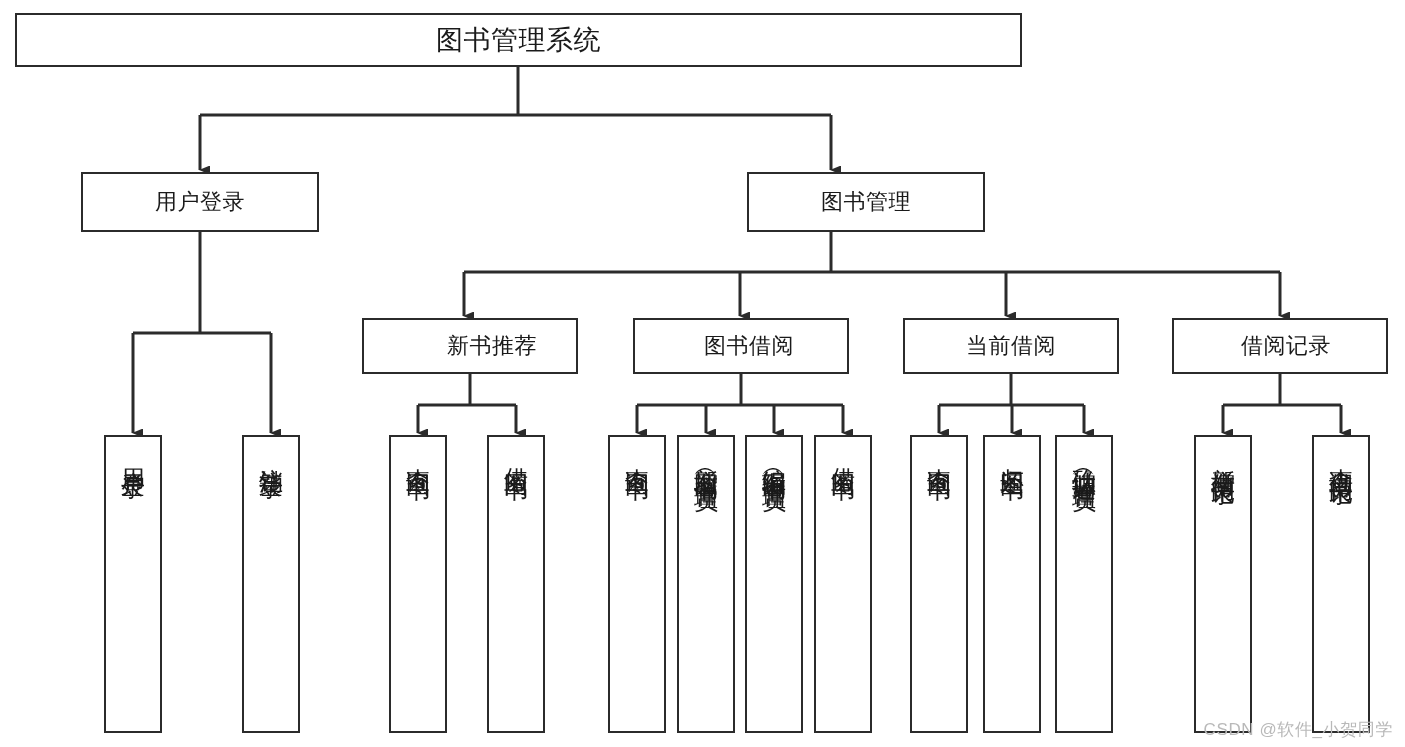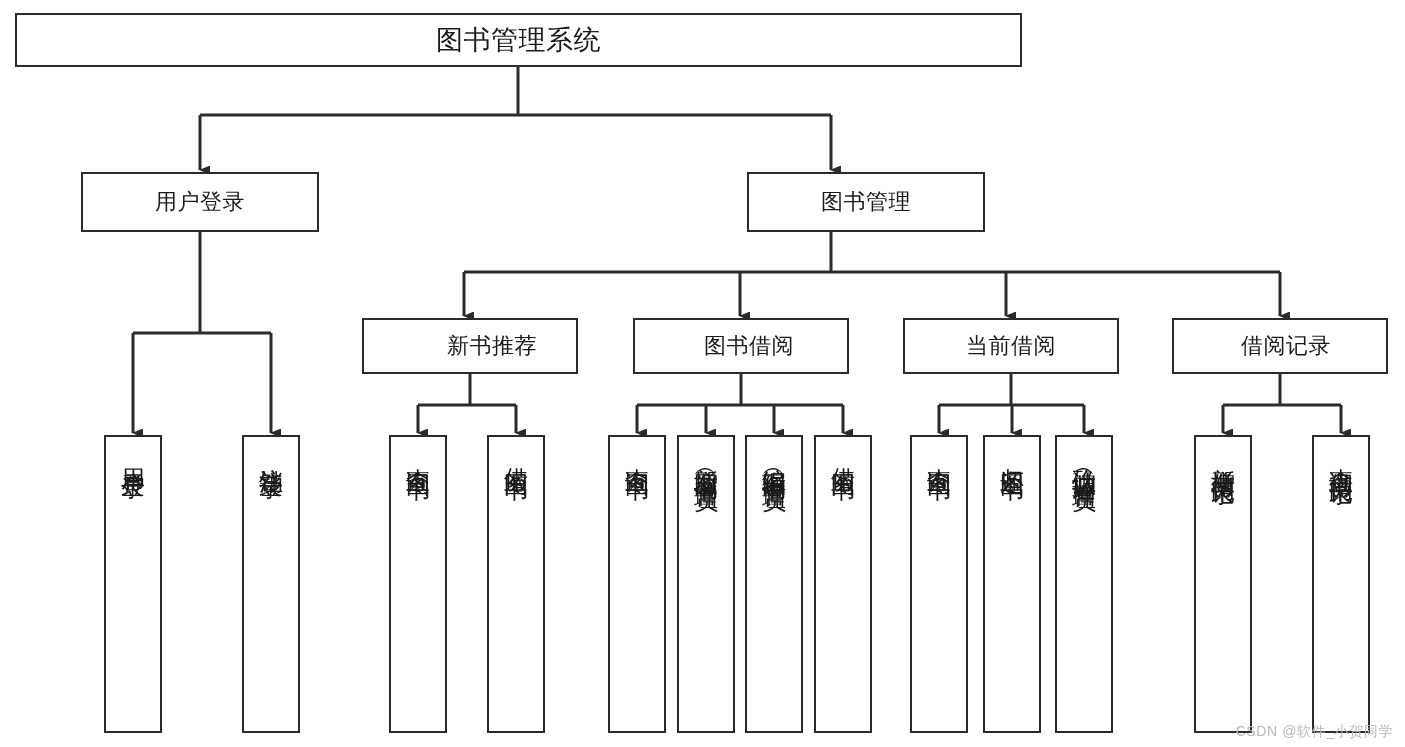--- a/index.html
+++ b/index.html
@@ -58,21 +58,21 @@
     line-height: 1;
     white-space: nowrap;
   }
   .node.root .node-label {
     font-size: 27px;
   }
   .watermark {
     position: absolute;
     right: 12px;
     bottom: 6px;
-    font-size: 14px;
+    font-size: 17px;
     color: #b9b9b9;
     letter-spacing: 0.6px;
     z-index: 5;
     white-space: nowrap;
     pointer-events: none;
   }
 </style>
 </head>
 <body>
 

